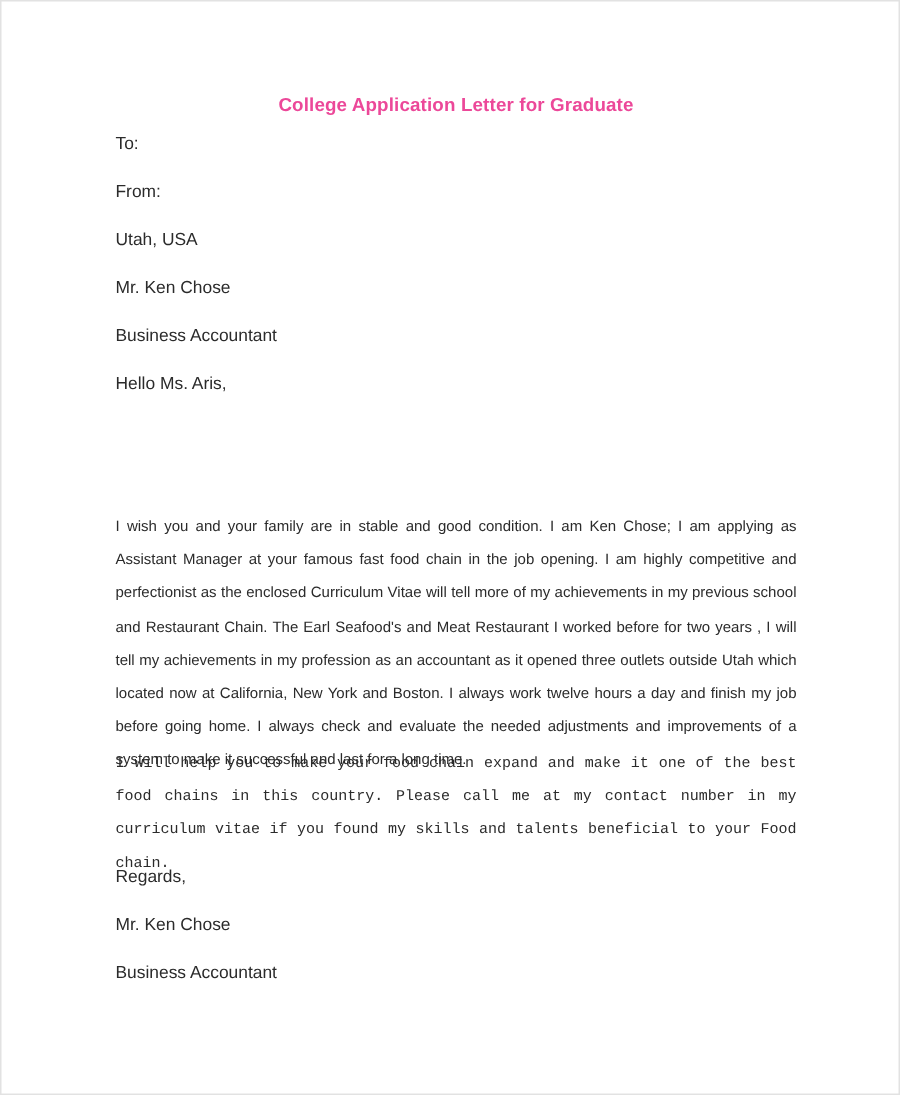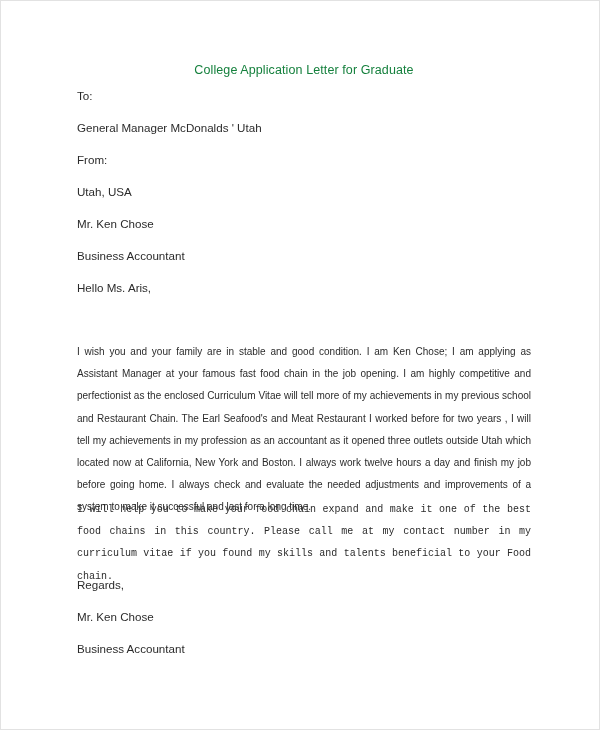--- a/index.html
+++ b/index.html
@@ -27,22 +27,22 @@
   }
   .doc-title {
     margin: 0;
     padding: 0;
     position: absolute;
     left: 0;
     top: 62px;
     width: 454px;
     text-align: center;
     font-size: 12.5px;
-    font-weight: normal;
-    color: #15803d;
+    font-weight: bold;
+    color: #ec4899;
     letter-spacing: 0.1px;
   }
   .block {
     position: absolute;
     left: 0;
     width: 454px;
   }
   .line {
     font-size: 11.6px;
     line-height: 32px;
@@ -67,21 +67,20 @@
 </head>
 <body>
 
 <div class="page">
   <div class="sheet">
 
     <h1 class="doc-title">College Application Letter for Graduate</h1>
 
     <div class="block" id="addressBlock">
       <div class="line">To:</div>
-      <div class="line">General Manager McDonalds ' Utah</div>
       <div class="line">From:</div>
       <div class="line">Utah, USA</div>
       <div class="line">Mr. Ken Chose</div>
       <div class="line">Business Accountant</div>
       <div class="line">Hello Ms. Aris,</div>
     </div>
 
     <div class="block" id="bodyBlock">
       <p class="para">I wish you and your family are in stable and good condition. I am Ken Chose; I am applying as Assistant Manager at your famous fast food chain in the job opening. I am highly competitive and perfectionist as the enclosed Curriculum Vitae will tell more of my achievements in my previous school and Restaurant Chain. The Earl Seafood's and Meat Restaurant I worked before for two years , I will tell my achievements in my profession as an accountant as it opened three outlets outside Utah which located now at California, New York and Boston. I always work twelve hours a day and finish my job before going home. I always check and evaluate the needed adjustments and improvements of a system to make it successful and last for a long time.</p>
     </div>

